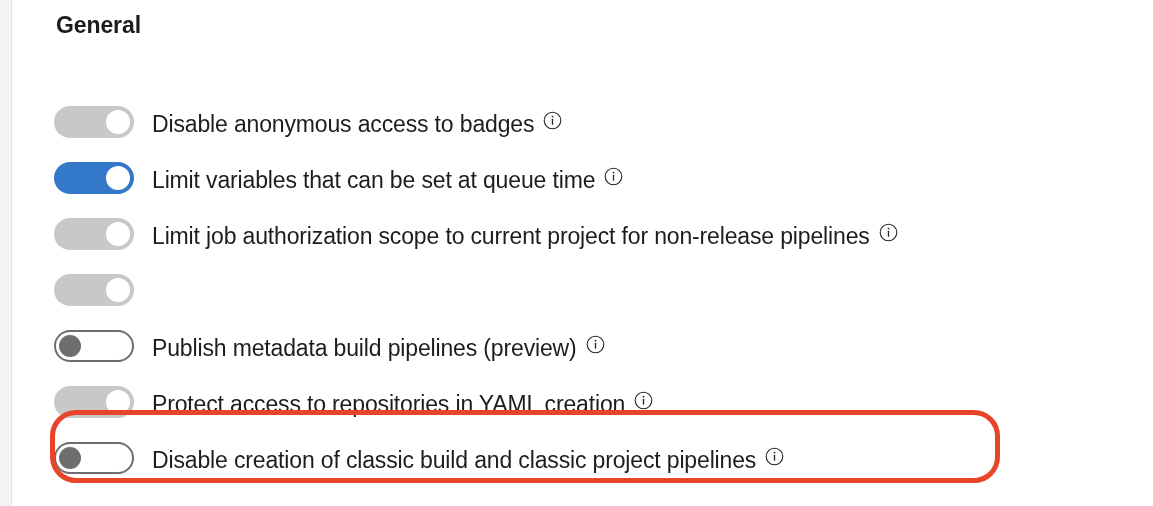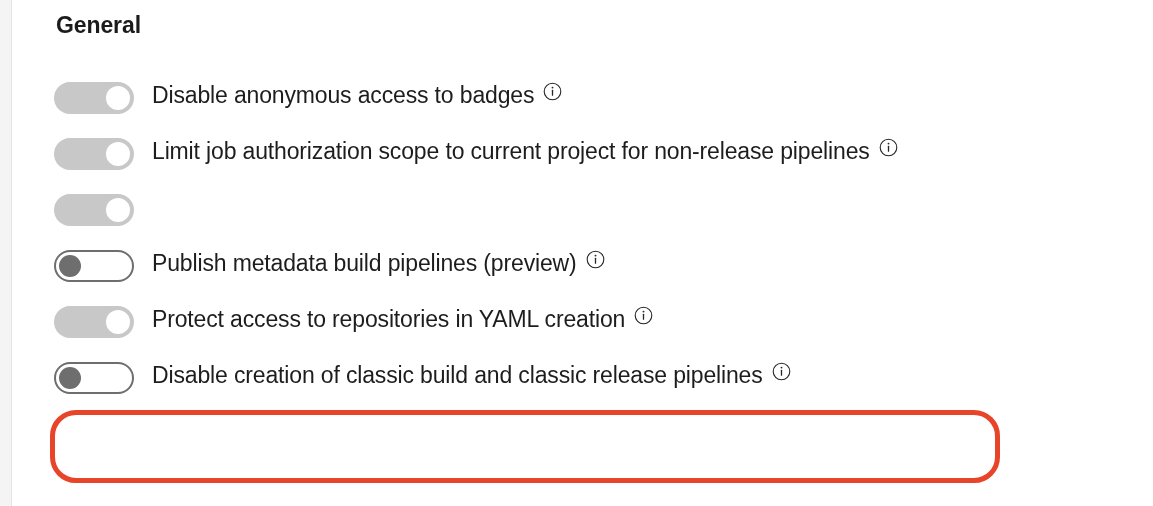--- a/index.html
+++ b/index.html
@@ -51,21 +51,21 @@
   .settings-list {
     position: absolute;
     left: 0;
     top: 82px;
     width: 1141px;
   }
   .setting-row {
     position: relative;
     height: 56px;
     display: flex;
-    align-items: flex-start;
+    align-items: flex-end;
     padding-left: 42px;
   }
   
   .toggle {
     position: relative;
     flex: 0 0 auto;
     width: 80px;
     height: 32px;
     border-radius: 16px;
     box-sizing: border-box;
@@ -151,20 +151,32 @@
     </div>
     <span class="setting-label">
       <span class="label-text">Disable anonymous access to badges</span><span class="info-icon"><svg width="19" height="19" viewBox="0 0 19 19">
                 <circle cx="9.5" cy="9.5" r="8.3" fill="none" stroke="#262626" stroke-width="1.1"></circle>
                 <circle cx="9.5" cy="5.6" r="0.95" fill="#262626"></circle>
                 <rect x="8.85" y="7.7" width="1.3" height="6.1" rx="0.5" fill="#262626"></rect>
               </svg></span>
     </span>
   </div>
 
+  <div class="setting-row">
+    <div class="toggle filled on">
+      <span class="knob"></span>
+    </div>
+    <span class="setting-label">
+      <span class="label-text">Limit variables that can be set at queue time</span><span class="info-icon"><svg width="19" height="19" viewBox="0 0 19 19">
+                <circle cx="9.5" cy="9.5" r="8.3" fill="none" stroke="#262626" stroke-width="1.1"></circle>
+                <circle cx="9.5" cy="5.6" r="0.95" fill="#262626"></circle>
+                <rect x="8.85" y="7.7" width="1.3" height="6.1" rx="0.5" fill="#262626"></rect>
+              </svg></span>
+    </span>
+  </div>
 
   <div class="setting-row">
     <div class="toggle filled disabled-on">
       <span class="knob"></span>
     </div>
     <span class="setting-label">
       <span class="label-text">Limit job authorization scope to current project for non-release pipelines</span><span class="info-icon"><svg width="19" height="19" viewBox="0 0 19 19">
                 <circle cx="9.5" cy="9.5" r="8.3" fill="none" stroke="#262626" stroke-width="1.1"></circle>
                 <circle cx="9.5" cy="5.6" r="0.95" fill="#262626"></circle>
                 <rect x="8.85" y="7.7" width="1.3" height="6.1" rx="0.5" fill="#262626"></rect>
@@ -202,21 +214,21 @@
                 <rect x="8.85" y="7.7" width="1.3" height="6.1" rx="0.5" fill="#262626"></rect>
               </svg></span>
     </span>
   </div>
 
   <div class="setting-row">
     <div class="toggle off">
       <span class="knob"></span>
     </div>
     <span class="setting-label">
-      <span class="label-text">Disable creation of classic build and classic release pipelines</span><span class="info-icon"><svg width="19" height="19" viewBox="0 0 19 19">
+      <span class="label-text">Disable creation of classic build and classic project pipelines</span><span class="info-icon"><svg width="19" height="19" viewBox="0 0 19 19">
                 <circle cx="9.5" cy="9.5" r="8.3" fill="none" stroke="#262626" stroke-width="1.1"></circle>
                 <circle cx="9.5" cy="5.6" r="0.95" fill="#262626"></circle>
                 <rect x="8.85" y="7.7" width="1.3" height="6.1" rx="0.5" fill="#262626"></rect>
               </svg></span>
     </span>
   </div>
 </div>
 
     <div class="annotation"></div>
 

